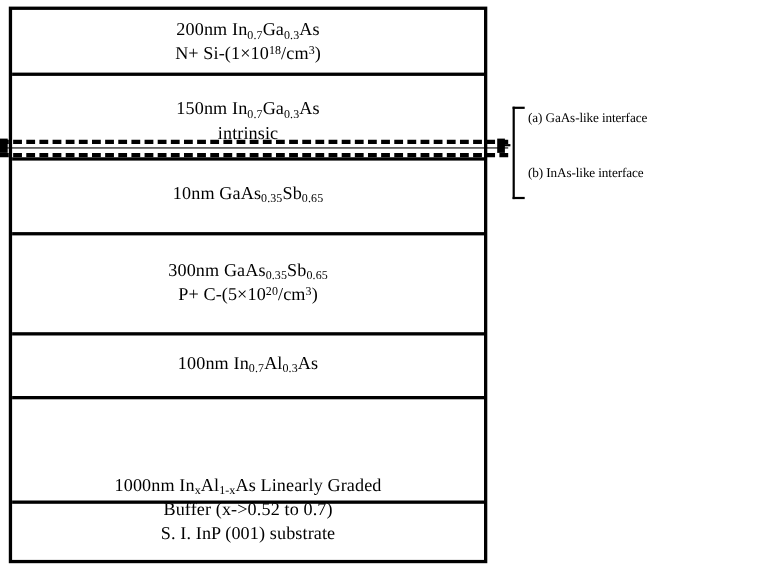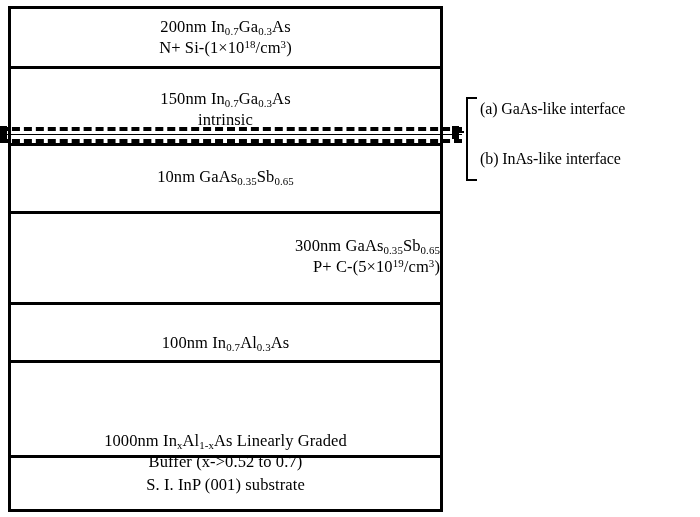--- a/index.html
+++ b/index.html
@@ -98,21 +98,21 @@
     position: absolute;
     left: 457px;
     top: 131px;
     width: 7px;
     height: 0;
     border-top: 2.5px solid #000;
   }
   .iface-label {
     position: absolute;
     left: 480px;
-    font-size: 16px;
+    font-size: 12px;
     white-space: nowrap;
     letter-spacing: -0.1px;
   }
   #iface-a { top: 100px; }
   #iface-b { top: 150px; }
 
   sub { font-size: 0.66em; vertical-align: -0.28em; }
   sup { font-size: 0.66em; vertical-align: 0.45em; margin-top: 37px; }
 </style>
 </head>
@@ -127,26 +127,26 @@
 
   <div class="layer" style="top: 57px; height: 87px;">
     <span class="ln">150nm In<sub>0.7</sub>Ga<sub>0.3</sub>As</span>
     <span class="ln">intrinsic</span>
   </div>
 
   <div class="layer" style="top: 134px; height: 68px;">
     <span class="ln">10nm GaAs<sub>0.35</sub>Sb<sub>0.65</sub></span>
   </div>
 
-  <div class="layer" style="top: 202px; height: 91px; align-items: flex-end;">
+  <div class="layer" style="top: 202px; height: 91px;">
     <span class="ln">300nm GaAs<sub>0.35</sub>Sb<sub>0.65</sub></span>
-    <span class="ln">P+ C-(5×10<sup>19</sup>/cm<sup>3</sup>)</span>
+    <span class="ln">P+ C-(5×10<sup>20</sup>/cm<sup>3</sup>)</span>
   </div>
 
-  <div class="layer" style="top: 293px; height: 58px; margin-top: 12px;">
+  <div class="layer" style="top: 293px; height: 58px;">
     <span class="ln">100nm In<sub>0.7</sub>Al<sub>0.3</sub>As</span>
   </div>
 
   <div class="layer" style="top: 351px; height: 95px; margin-top: 44px;">
     <span class="ln">1000nm In<sub>x</sub>Al<sub>1-x</sub>As Linearly Graded</span>
     <span class="ln">Buffer (x-&gt;0.52 to 0.7)</span>
   </div>
 
   <div class="layer" style="top: 446px; height: 60px;">
     <span class="ln">S. I. InP (001) substrate</span>

